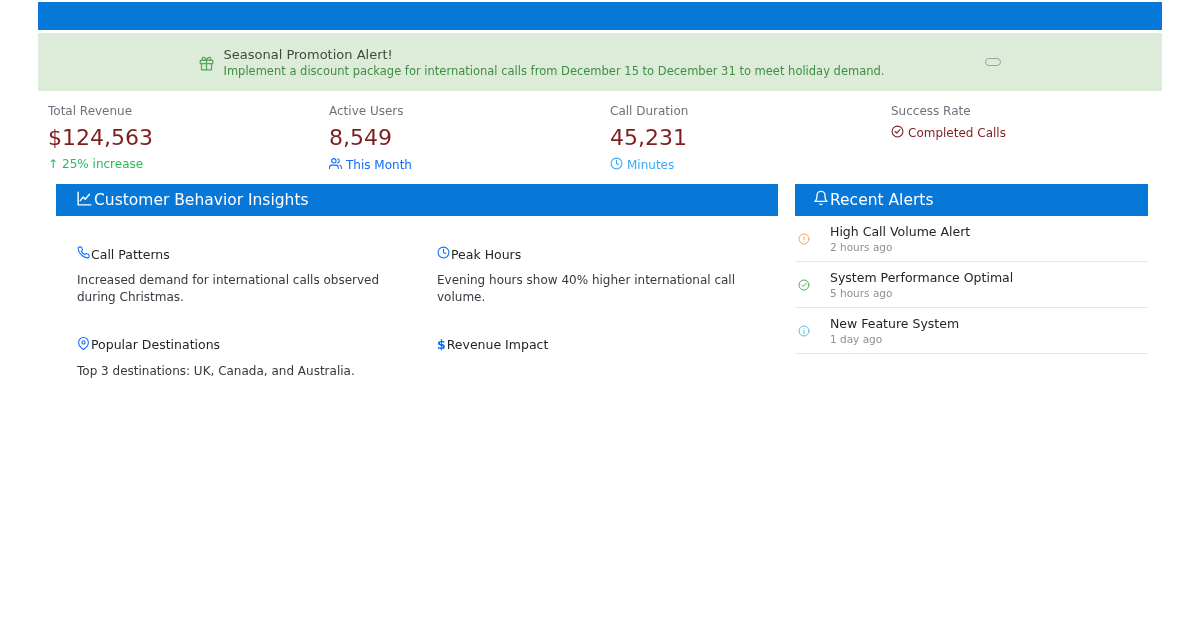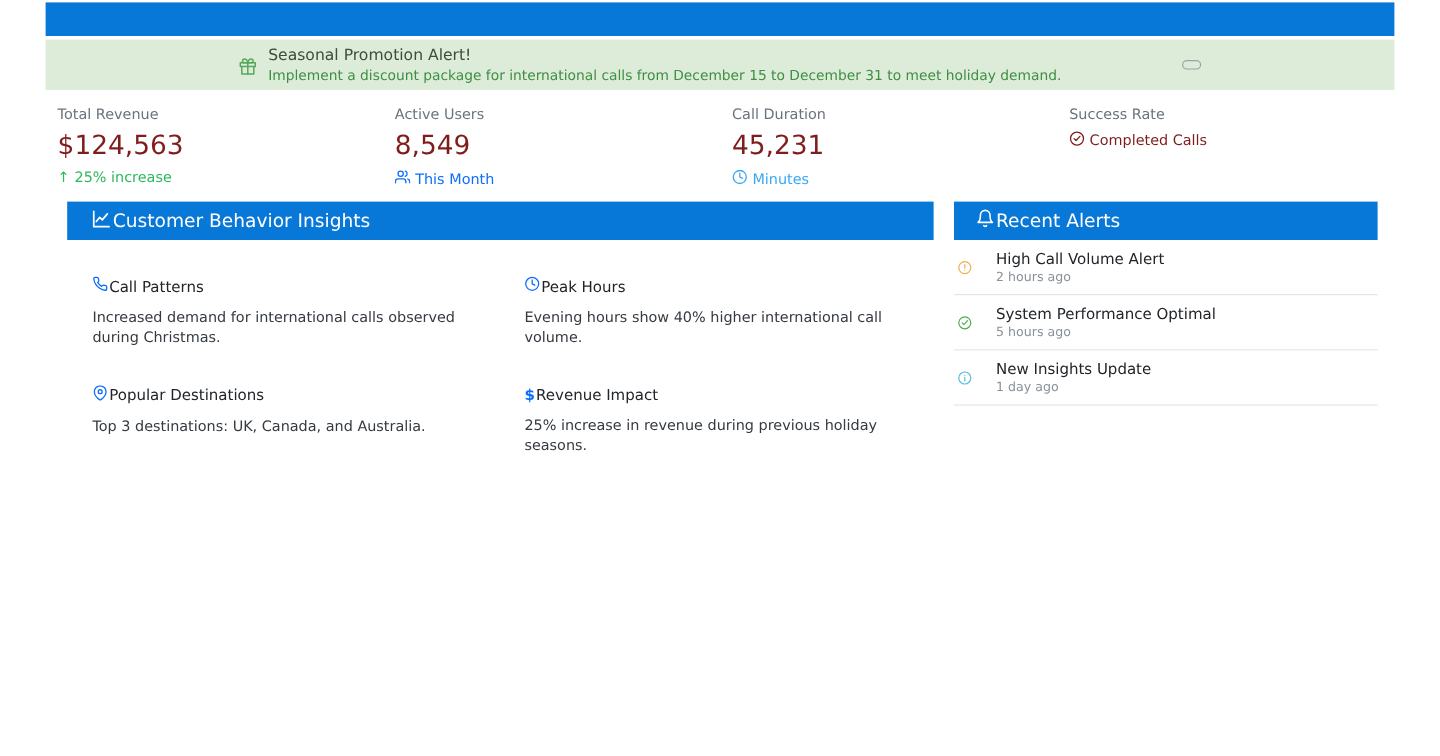--- a/index.html
+++ b/index.html
@@ -1,21 +1,21 @@
 <!DOCTYPE html>
 <html><head>
 <meta charset="utf-8">
 <style>
   * { margin:0; padding:0; box-sizing:border-box; }
   html,body { width:1200px; height:630px; background:#ffffff;
     font-family:"DejaVu Sans","Liberation Sans",sans-serif; color:#212529; overflow:hidden; }
 
   .topbar { margin:2px 38px 0; height:28px; background:#0777d8; }
 
-  .banner { margin:3px 38px 0; height:42px; background:#ddecd8;
+  .banner { margin:3px 38px 0; height:58px; background:#ddecd8;
     display:flex; align-items:center; justify-content:center; }
   .banner-icon { color:#57a85c; margin-right:9px; margin-top:6px; }
   .banner-title { font-size:13px; color:#3c4b3c; }
   .banner-message { font-size:11.5px; color:#3e8e44; margin-top:2px; }
   .banner-pill { width:16px; height:8px; border:1px solid #9aa3a9; border-radius:4px;
     margin-left:100px; background:transparent; display:inline-block; cursor:pointer; }
 
   .stats-row { margin:13px 38px 0; display:grid; grid-template-columns:repeat(4,1fr); }
   .stat { padding-left:10px; }
   .stat-label { font-size:12px; color:#6a737d; }
@@ -157,21 +157,20 @@
                 </svg></span>
             <span>Popular Destinations</span>
           </div>
           <div class="insight-body">Top 3 destinations: UK, Canada, and Australia.</div>
         </div>
         <div>
           <div class="insight-title">
             <span class="dollar">$</span>
             <span>Revenue Impact</span>
           </div>
-          <div class="insight-body">25% increase in revenue during previous holiday seasons.</div>
         </div>
       </div>
     </section>
 
     <aside class="alerts-panel">
       <header class="section-header" style="padding-left:18px;">
         <span><svg width="16" height="16" viewBox="0 0 24 24" fill="none" stroke="currentColor" stroke-width="2" stroke-linecap="round" stroke-linejoin="round">
               <path d="M18 8A6 6 0 0 0 6 8c0 7-3 9-3 9h18s-3-2-3-9"></path>
               <path d="M13.73 21a2 2 0 0 1-3.46 0"></path>
             </svg></span>
@@ -199,21 +198,21 @@
             <div class="alert-time">5 hours ago</div>
           </div>
         </li>
         <li class="alert-item">
           <span class="alert-icon icon-info"><svg width="12" height="12" viewBox="0 0 24 24" fill="none" stroke="currentColor" stroke-width="2" stroke-linecap="round" stroke-linejoin="round">
                 <circle cx="12" cy="12" r="10"></circle>
                 <line x1="12" y1="11" x2="12" y2="17"></line>
                 <line x1="12" y1="7.5" x2="12.01" y2="7.5"></line>
               </svg></span>
           <div>
-            <div class="alert-title">New Insights Update</div>
+            <div class="alert-title">New Feature System</div>
             <div class="alert-time">1 day ago</div>
           </div>
         </li>
       </ul>
     </aside>
 
   </div>
 </div>
 
 </body></html>

